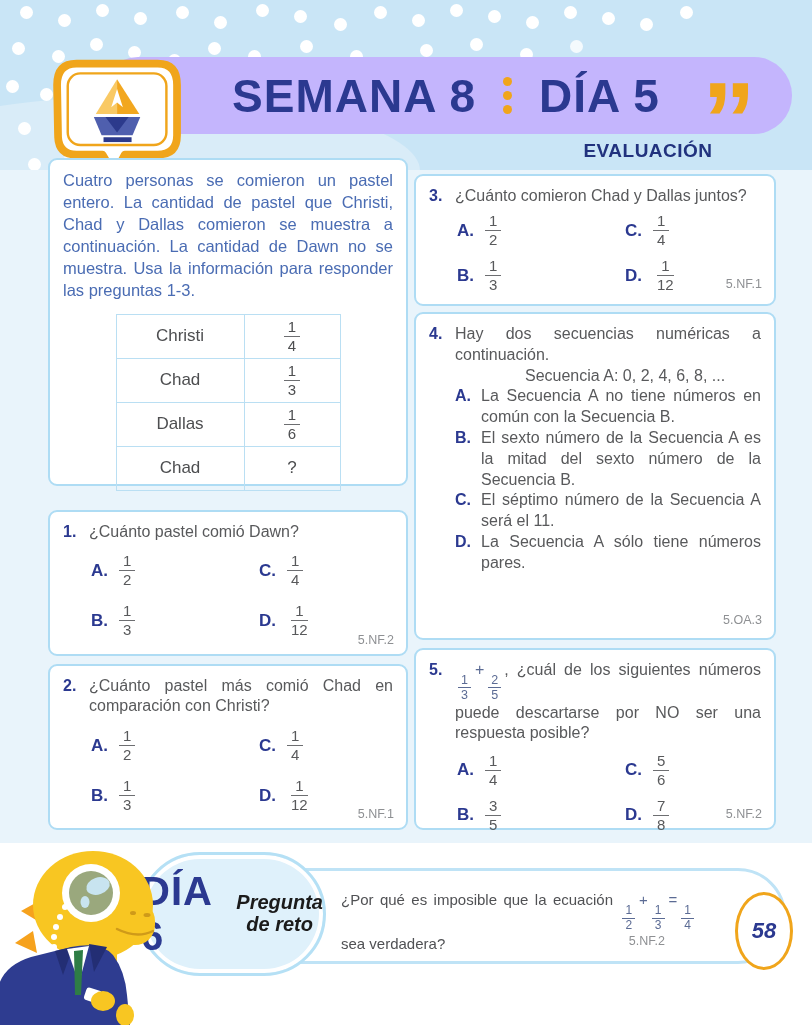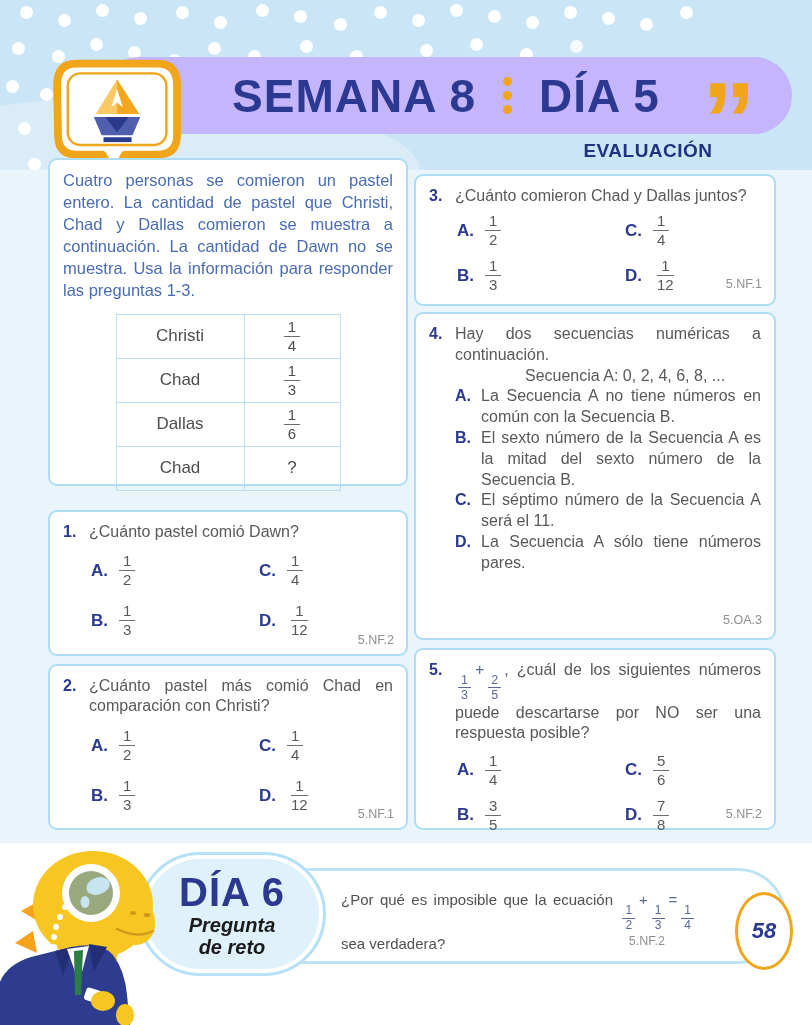--- a/index.html
+++ b/index.html
@@ -71,21 +71,21 @@
   .op{color:var(--frac-slate);margin:0 1px;}
 
   .footer-bar{position:absolute;left:208px;top:868px;width:578px;height:96px;background:#fff;
     border:3px solid #bfe3f6;border-radius:48px;}
   .challenge{position:absolute;left:130px;top:18px;width:356px;font-size:15px;color:#505154;
     text-align:justify;line-height:1.5;}
   .challenge .frac-inline{font-size:12px;}
   .footer-tag{position:absolute;right:118px;bottom:13px;font-size:12.5px;color:var(--tag-gray);}
   .pill{position:absolute;left:138px;top:852px;width:188px;height:124px;background:var(--pill-blue);
     border:3px solid #b5e0f5;border-radius:62px;box-shadow:inset 0 0 0 4px #fff;
-    display:flex;flex-direction:column;align-items:center;justify-content:center;}
+    display:flex;flex-direction:row;align-items:center;justify-content:center;}
   .pill-title{font-size:40px;font-weight:800;color:var(--navy);letter-spacing:1px;}
   .pill-sub{font-size:20px;font-weight:700;font-style:italic;color:#1b1b1b;line-height:1.08;text-align:center;}
   .page-circle{position:absolute;left:735px;top:892px;width:58px;height:78px;background:#fff;
     border:3px solid var(--orange);border-radius:50%;display:flex;align-items:center;justify-content:center;
     font-size:22px;font-weight:700;font-style:italic;color:var(--navy);}
   .dino{position:absolute;left:-4px;top:843px;width:212px;height:182px;}
 </style>
 </head>
 <body>
 

